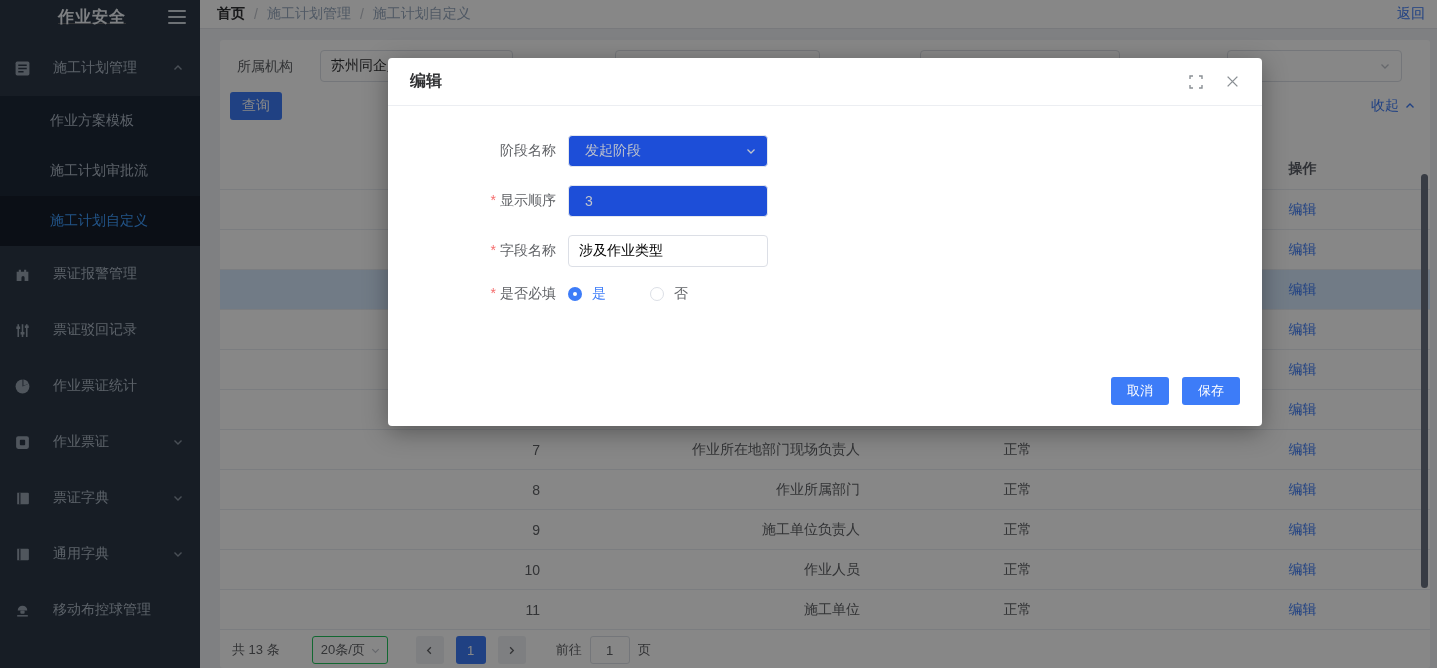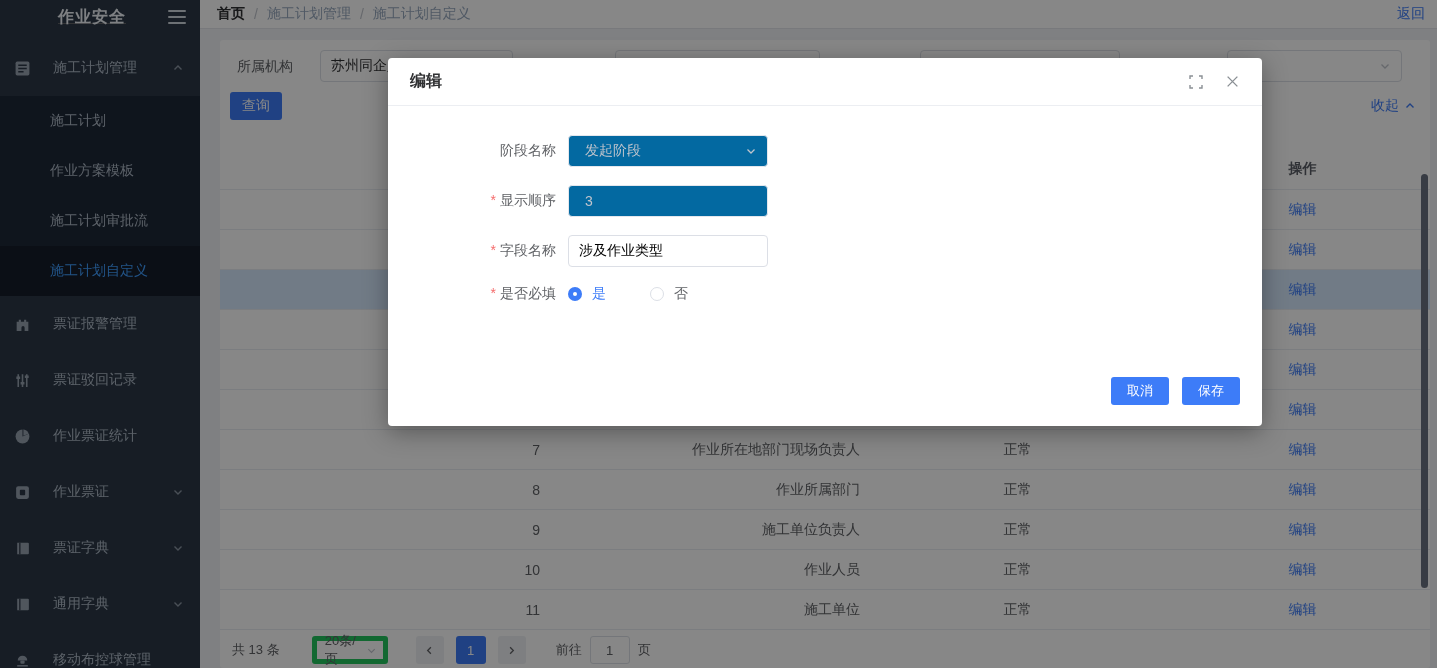--- a/index.html
+++ b/index.html
@@ -61,21 +61,21 @@
   .c3 { width:315px; text-align:center; }
   .c4 { width:255px; text-align:center; }
   .trow.hl { background:#d6e9fd; }
   .edit-link { color:#3d7cf8; cursor:pointer; }
   .scroll-thumb { position:absolute; right:2px; top:134px; width:7px; height:414px;
                   background:#6b7280; border-radius:4px; }
   
   .pager { position:absolute; left:12px; top:594px; height:32px; display:flex;
            align-items:center; font-size:13px; color:#606266; }
   .pg-total { margin-right:32px; }
-  .pg-size { width:76px; height:28px; border:5px solid #22c55e; border-radius:3px;
+  .pg-size { width:76px; height:28px; border:1px solid #22c55e; border-radius:3px;
              display:flex; align-items:center; padding:0 6px 0 8px; color:#606266; cursor:pointer; margin-right:28px; }
   .pg-size .sel-caret { margin-left:auto; color:#c0c4cc; }
   .pg-btn { width:28px; height:28px; border-radius:3px; background:#eef0f3; display:flex;
             align-items:center; justify-content:center; color:#606266; cursor:pointer; margin-right:12px; }
   .pg-page { width:30px; height:28px; border-radius:3px; background:#3d7cf8; color:#fff;
              display:flex; align-items:center; justify-content:center; cursor:pointer; margin-right:12px; font-size:13px; }
   .pg-goto { margin-left:18px; margin-right:8px; }
   .pg-input { width:40px; height:28px; border:1px solid #dcdfe6; border-radius:3px;
               text-align:center; font-size:13px; color:#606266; font-family:inherit; }
   .pg-unit { margin-left:8px; }
@@ -90,21 +90,21 @@
   .modal-head .spacer { flex:1; }
   .icon-btn { width:16px; height:16px; color:#8b9095; cursor:pointer; display:flex;
               align-items:center; justify-content:center; }
   .icon-btn + .icon-btn { margin-left:20px; }
   .modal-body { padding-top:29px; }
   .form-row { display:flex; align-items:center; margin-bottom:18px; }
   .form-label { width:180px; text-align:right; padding-right:12px; color:#606266; flex:none;padding-left:28px; }
   .form-label.required::before { content:"*"; color:#f56c6c; margin-right:4px; }
   .ctrl { width:200px; height:32px; border:1px solid #dcdfe6; border-radius:4px;
           display:flex; align-items:center; padding:0 10px; background:#fff; }
-  .ctrl.disabled { background:#0369a1; border-color:#e4e7ed; color:#c0c4cc; cursor:not-allowed;padding-left:16px; }
+  .ctrl.disabled { background:#1d4ed8; border-color:#e4e7ed; color:#c0c4cc; cursor:not-allowed;padding-left:16px; }
   .ctrl input { border:none; outline:none; background:transparent; width:100%;
                 font-size:14px; color:#000000; font-family:inherit; }
   .ctrl.disabled input { color:#c0c4cc; }
   .radio-group { display:flex; align-items:center; }
   .radio { display:flex; align-items:center; cursor:pointer; margin-right:44px; }
   .radio-dot { width:14px; height:14px; border-radius:50%; position:relative; flex:none; }
   .radio.on .radio-dot { background:#3d7cf8; }
   .radio.on .radio-dot::after { content:""; position:absolute; left:5px; top:5px;
         width:4px; height:4px; border-radius:50%; background:#fff; }
   .radio.off .radio-dot { background:#fff; border:1px solid #dcdfe6; }
@@ -136,21 +136,20 @@
           </svg>
       </span>
       <span class="mi-label">施工计划管理</span>
       <span class="mi-caret">
         <svg width="12" height="12" viewBox="0 0 12 12">
             <path d="M2.5 7.5 6 4l3.5 3.5" fill="none" stroke="currentColor" stroke-width="1.4"></path>
           </svg>
       </span>
     </div>
     <div class="submenu">
-      <div class="s-item">施工计划</div>
       <div class="s-item">作业方案模板</div>
       <div class="s-item">施工计划审批流</div>
       <div class="s-item active">施工计划自定义</div>
     </div>
     <div class="m-item">
       <span class="mi-icon">
         <svg width="17" height="17" viewBox="0 0 16 16">
             <path d="M2.5 14V5.5h2v-2h2v2h3v-2h2v2h2V14h-3.5v-3a1.5 1.5 0 0 0-3 0v3z" fill="currentColor"></path>
           </svg>
       </span>

